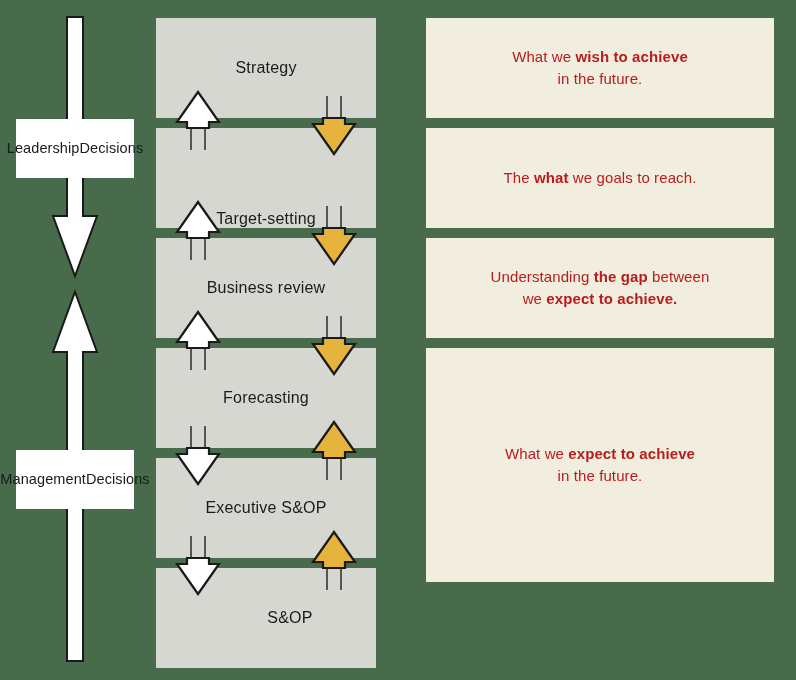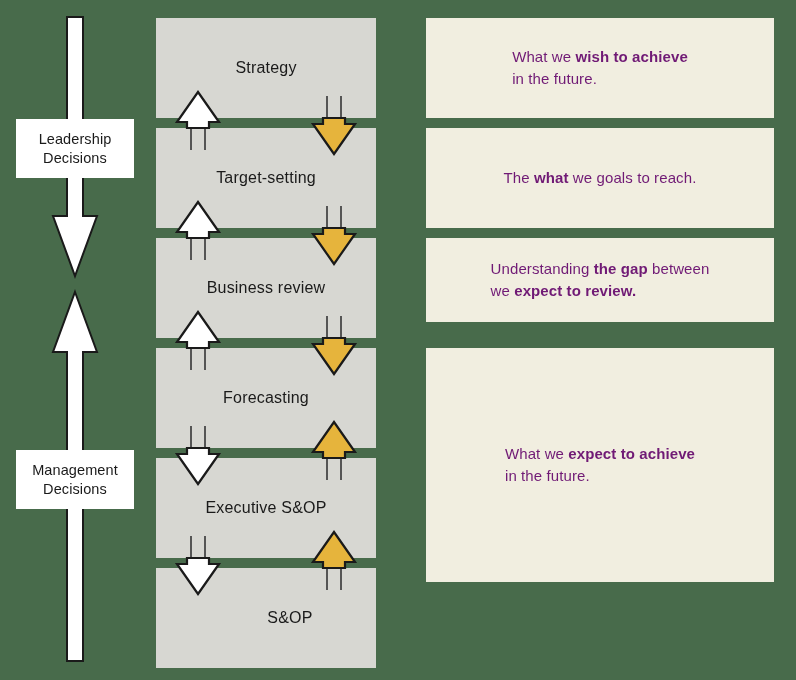--- a/index.html
+++ b/index.html
@@ -46,21 +46,21 @@
   .decision-label {
     position: absolute;
     background: #ffffff;
     color: #1a1a1a;
     text-align: center;
     font-size: 14.5px;
     line-height: 19px;
     letter-spacing: 0.1px;
     box-sizing: border-box;
     display: flex;
-    flex-direction: column;
+    flex-direction: row;
     align-items: center;
     justify-content: center;
   }
   .decision-label span { display: block; white-space: nowrap; }
   .label-leadership { left: 16px; top: 119px; width: 118px; height: 59px; }
   .label-management { left: 16px; top: 450px; width: 118px; height: 59px; }
 
   
   .process-column {
     position: absolute;
@@ -121,22 +121,22 @@
     background: #f1eee0;
     box-sizing: border-box;
     display: flex;
     align-items: center;
     justify-content: center;
     padding: 8px 22px;
   }
   .explain-text {
     font-size: 15px;
     line-height: 22px;
-    color: #701a75;
-    text-align: left;
+    color: #b91c1c;
+    text-align: center;
     letter-spacing: 0.1px;
   }
   .explain-text b { font-weight: 700; }
 </style>
 </head>
 <body>
 
 <div id="stage">
 
   <div class="decision-column">
@@ -162,21 +162,21 @@
       <span>Management</span>
       <span>Decisions</span>
     </div>
   </div>
 
   <div class="process-column" id="process-column">
 
   <div class="process-box" style="top: 0px;">
         <div class="process-label">Strategy</div>
       </div>
-      <div class="process-box" style="top: 110px;">
+      <div class="process-box" style="top: 110px; align-items: flex-end;">
         <div class="process-label">Target-setting</div>
       </div>
       <div class="process-box" style="top: 330px;">
         <div class="process-label">Forecasting</div>
       </div>
       <div class="process-box" style="top: 220px;">
         <div class="process-label">Business review</div>
       </div>
       <div class="process-box" style="top: 440px;">
         <div class="process-label">Executive S&amp;OP</div>
@@ -272,24 +272,24 @@
         <div class="explain-text">
           <div><span>What we </span><b>wish to achieve</b></div>
           <div><span>in the future.</span></div>
         </div>
       </div>
       <div class="explain-box" style="top: 110px; height: 100px;">
         <div class="explain-text">
           <div><span>The </span><b>what</b><span> we goals to reach.</span></div>
         </div>
       </div>
-      <div class="explain-box" style="top: 220px; height: 84px;">
+      <div class="explain-box" style="top: 220px; height: 100px;">
         <div class="explain-text">
           <div><span>Understanding </span><b>the gap</b><span> between</span></div>
-          <div><span>we </span><b>expect to review.</b></div>
+          <div><span>we </span><b>expect to achieve.</b></div>
         </div>
       </div>
       <div class="explain-box" style="top: 330px; height: 234px;">
         <div class="explain-text">
           <div><span>What we </span><b>expect to achieve</b></div>
           <div><span>in the future.</span></div>
         </div>
       </div>
     </div>
 

